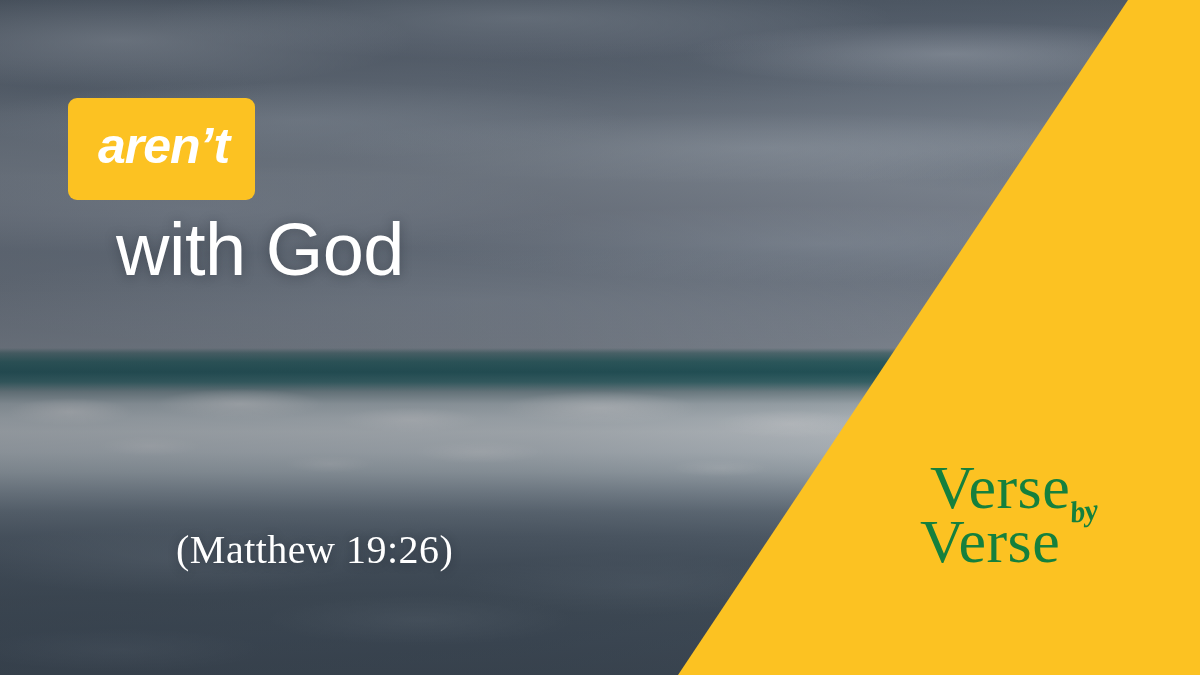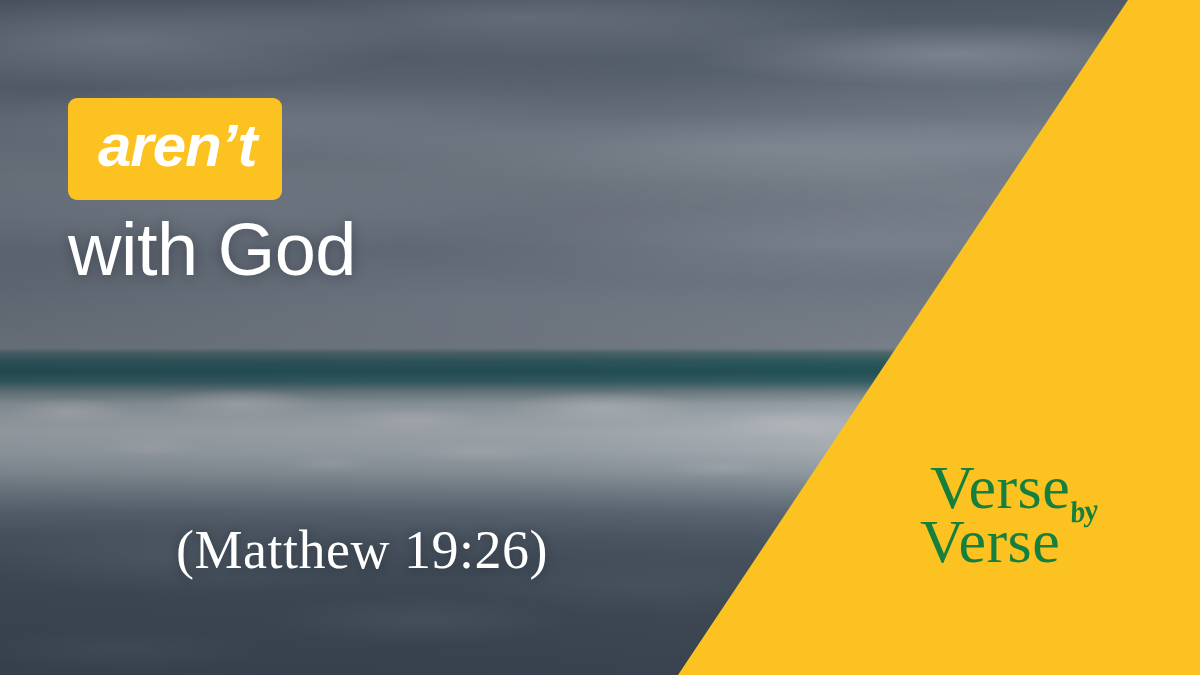--- a/index.html
+++ b/index.html
@@ -142,35 +142,35 @@
   }
 
   .highlight {
     display: inline-block;
     background: var(--brand);
     border-radius: 9px;
     padding: 4px 26px 10px 30px;
     font-style: italic;
     font-weight: 700;
     color: #ffffff;
-    font-size: 60px;
+    font-size: 50px;
     line-height: 88px;
     letter-spacing: -1px;
     text-shadow: none;
     margin-right: 16px;
   }
 
-  .vline-3 { margin-top: 2px; }
+  .vline-3 { margin-top: 2px; margin-left: 48px; }
 
   .citation {
     position: absolute;
     left: 176px;
     top: 522px;
     font-family: "Liberation Serif", serif;
-    font-size: 54px;
+    font-size: 40px;
     line-height: 56px;
     color: #ffffff;
     letter-spacing: 0.5px;
     text-shadow: 0 1px 10px rgba(20,26,34,0.40);
   }
 
   
   .logo {
     position: absolute;
     left: 920px;

